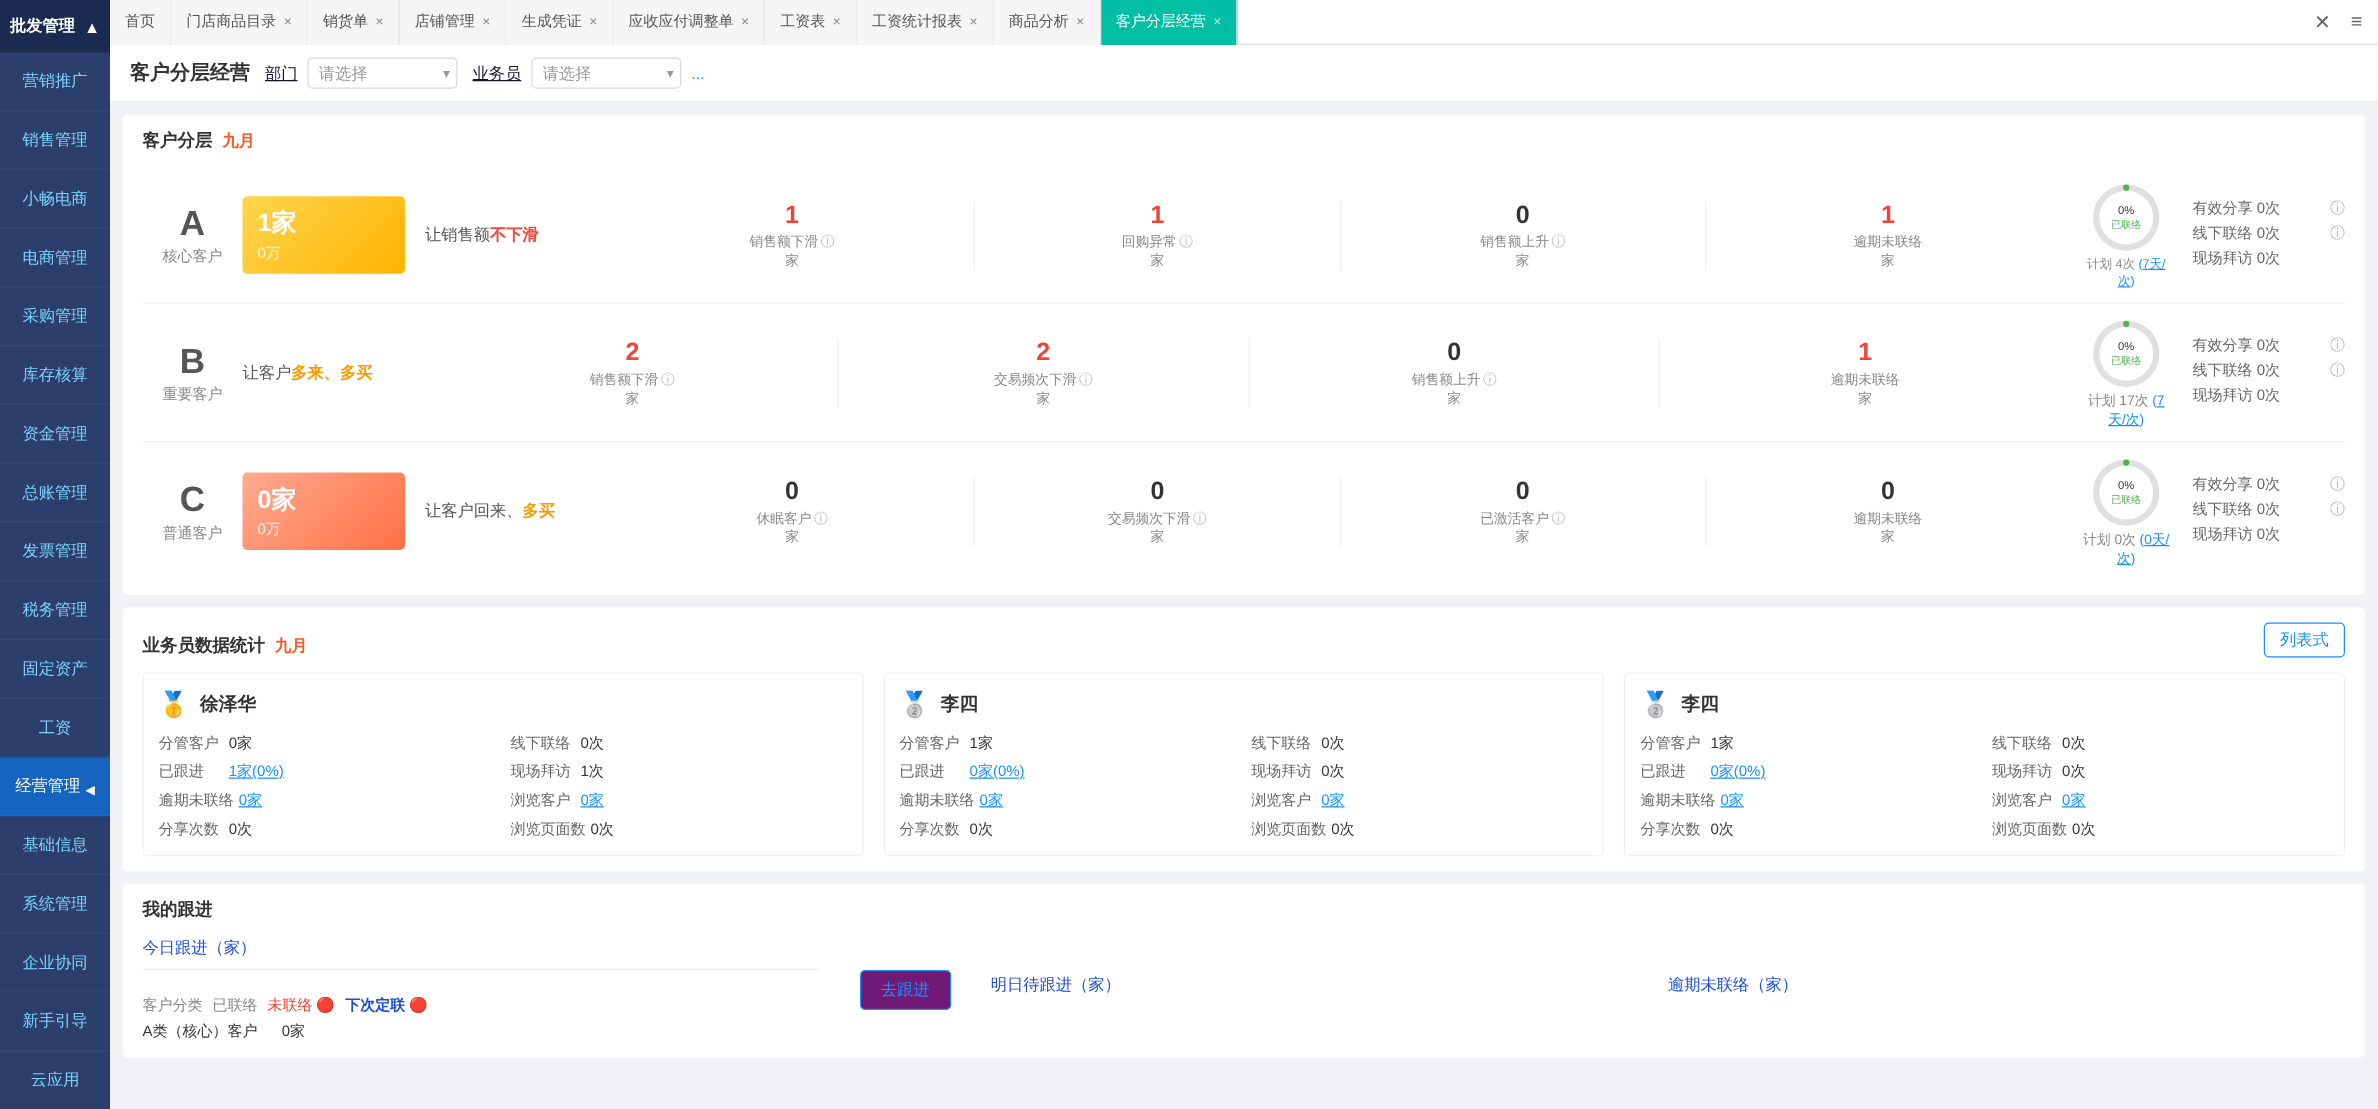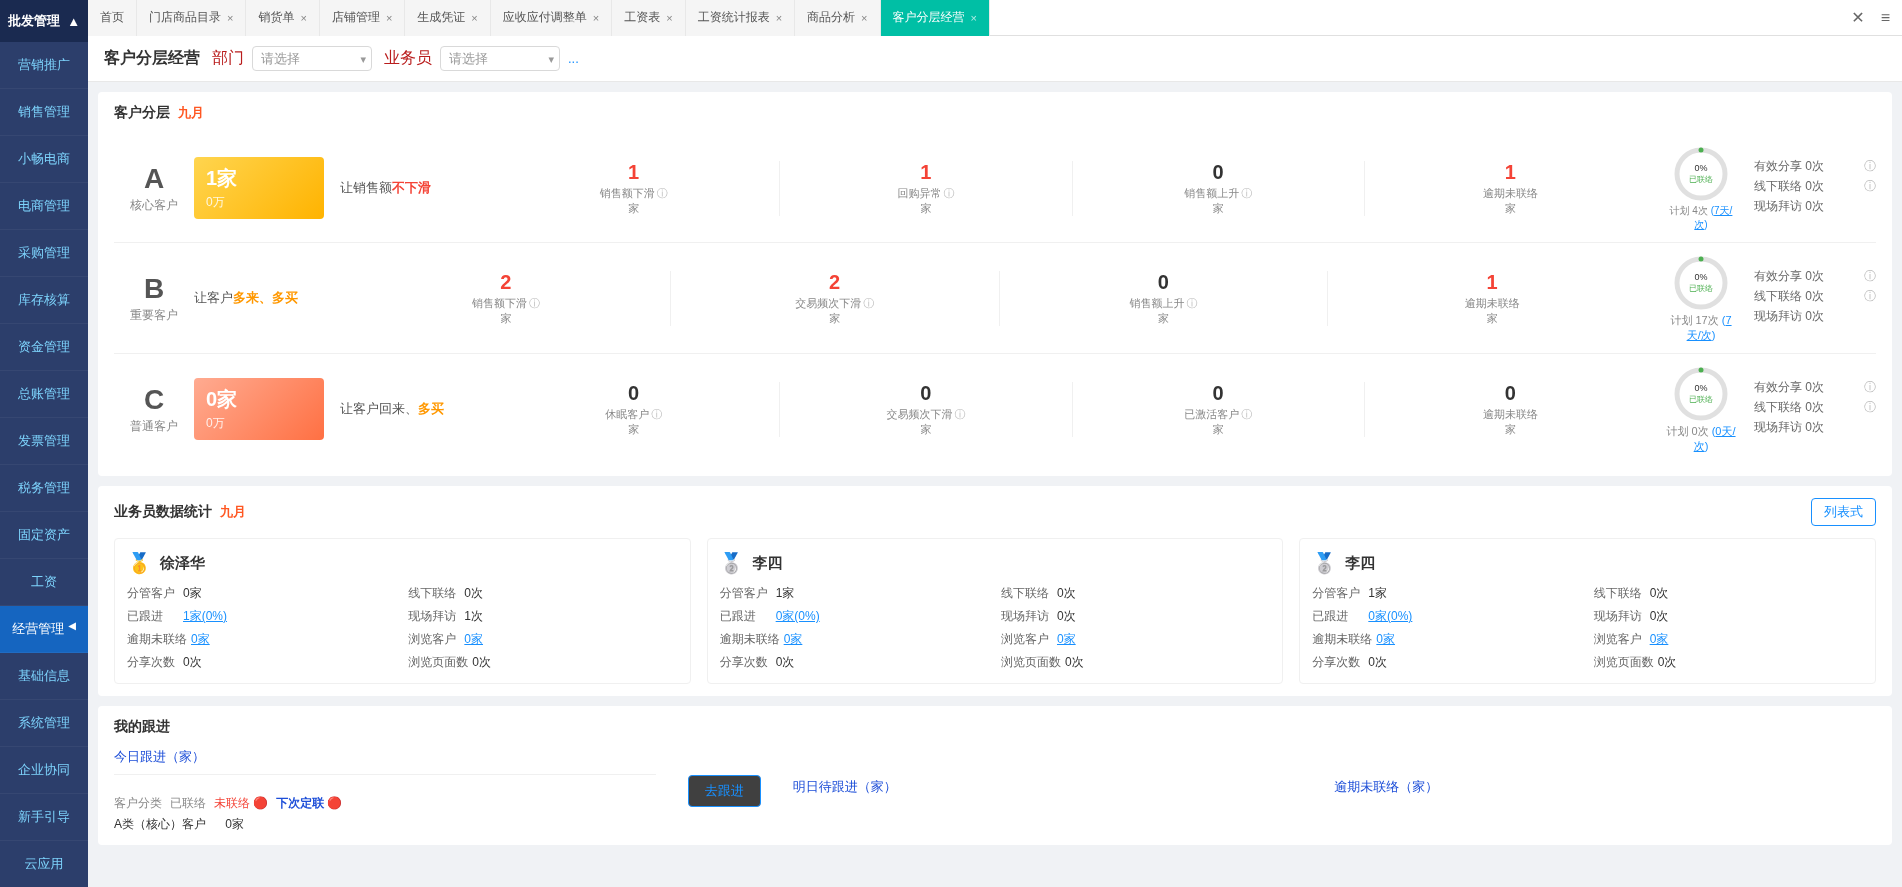--- a/index.html
+++ b/index.html
@@ -117,21 +117,21 @@
     .page-title {
       font-size: 16px;
       font-weight: bold;
       color: #333;
     }
     .filter-group {
       display: flex;
       align-items: center;
       gap: 8px;
     }
-    .filter-label { color: #b91c1c; font-size: 16px; }
+    .filter-label { color: #0f172a; font-size: 13px; text-decoration: underline; }
     .filter-select {
       border: 1px solid #d9d9d9;
       border-radius: 4px;
       padding: 4px 24px 4px 8px;
       font-size: 13px;
       color: #999;
       background: #fff;
       appearance: none;
       width: 120px;
       position: relative;
@@ -312,21 +312,21 @@
       color: #333;
       margin-bottom: 12px;
     }
     .followup-col-title {
       font-size: 13px;
       color: #1d4ed8;
       margin-bottom: 8px;
       font-weight: normal;
     }
     .followup-btn {
-      background: #404040;
+      background: #701a75;
       border: 1px solid #1890ff;
       color: #1890ff;
       border-radius: 4px;
       padding: 6px 16px;
       cursor: pointer;
       font-size: 13px;
       margin: 4px 16px;
     }
   </style>
 </head>
@@ -367,21 +367,21 @@
   </div>
   <div class="sidebar-item">
     <span>税务管理</span>
   </div>
   <div class="sidebar-item">
     <span>固定资产</span>
   </div>
   <div class="sidebar-item">
     <span>工资</span>
   </div>
-  <div class="sidebar-item active" style="display:flex;align-items:flex-start;justify-content:center;gap:4px;">
+  <div class="sidebar-item active" style="display:flex;align-items:flex-end;justify-content:center;gap:4px;">
     <span>经营管理</span>
     <span style="color:#fff;font-size:10px;">◀</span>
   </div>
   <div class="sidebar-item">
     <span>基础信息</span>
   </div>
   <div class="sidebar-item">
     <span>系统管理</span>
   </div>
   <div class="sidebar-item">
@@ -671,21 +671,21 @@
               <span style="color:#bbb;margin-left:2px;">ⓘ</span>
             </div>
           <div>
               <span>现场拜访 0次</span>
             </div>
         </div>
       </div>
     </div>
 
     <div class="section">
-      <div class="section-title" style="display:flex;justify-content:space-between;align-items:center;">
+      <div class="section-title" style="display:flex;justify-content:space-between;align-items:flex-end;">
         <div style="display:flex;align-items:center;gap:8px;">
           <span>业务员数据统计</span>
           <span class="month-badge">九月</span>
         </div>
         <button style="border:1px solid #1890ff;color:#1890ff;background:#fff;border-radius:4px;padding:4px 12px;cursor:pointer;font-size:13px;">列表式</button>
       </div>
       <div class="staff-grid">
 
         <div class="staff-card">
           <div class="staff-header">

